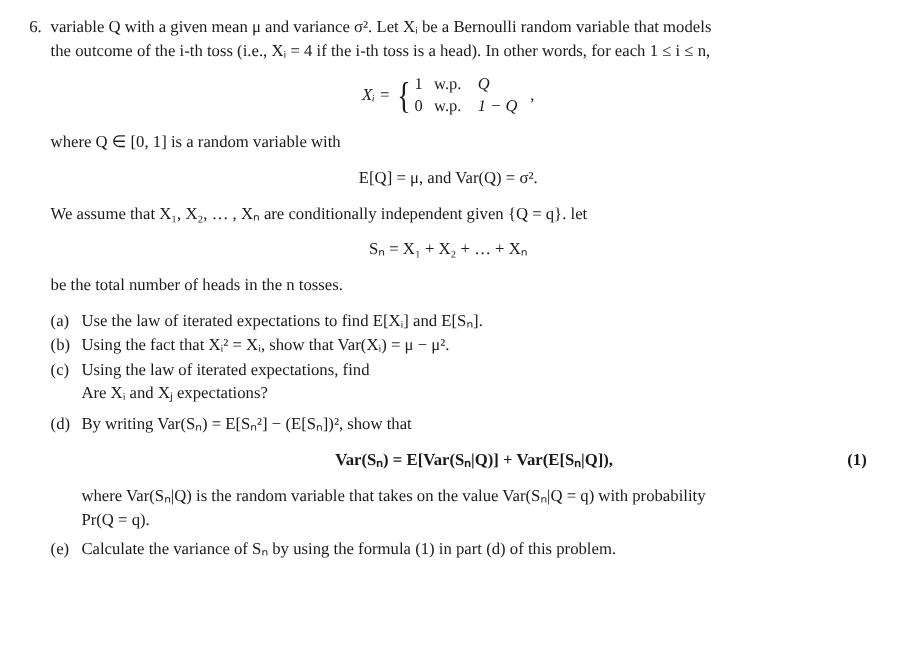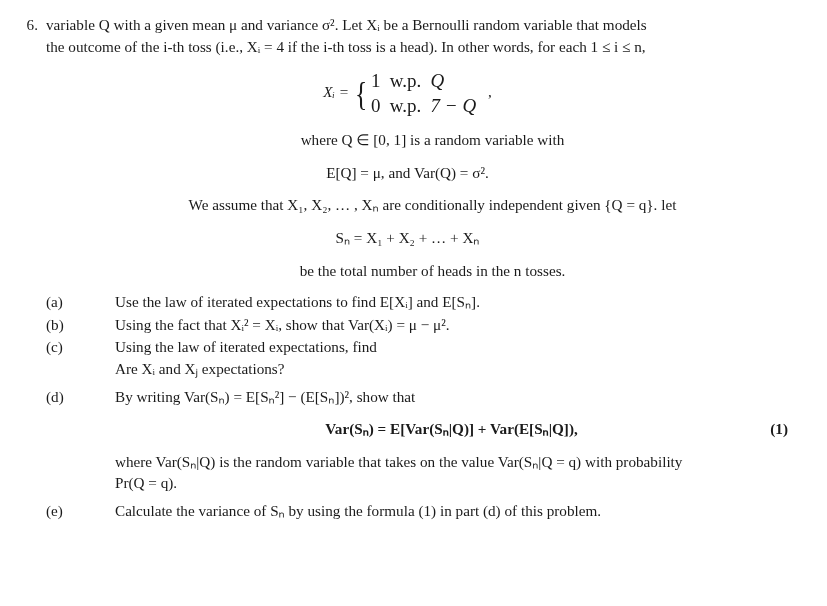--- a/index.html
+++ b/index.html
@@ -43,23 +43,22 @@
     flex: 1 1 auto;
     text-align: justify;
     text-justify: inter-word;
     max-width: 760px;
   }
   .para {
     margin: 0;
     text-align: justify;
   }
   .indent-block {
-    margin-left: 50px;
+    margin-left: 34px;
     max-width: 745px;
-    text-align: center;
   }
   .eq {
     text-align: center;
     margin: 11px 0 11px 0;
   }
   .eq-wide {
     margin-left: -10px;
   }
   .mathvar {
     font-family: "Liberation Serif", serif;
@@ -78,21 +77,21 @@
     font-size: 34px;
     line-height: 0.8;
     font-family: "Liberation Serif", serif;
     transform: scaleX(0.75);
     margin-right: 2px;
   }
   .cases .rows {
     display: inline-flex;
     flex-direction: column;
     text-align: left;
-    font-size: 19px;
+    font-size: 15px;
     line-height: 1.32;
   }
   .cases .rows .row {
     white-space: nowrap;
   }
   .cases .rows .row .val {
     display: inline-block;
     width: 14px;
   }
   .cases .rows .row .wp {
@@ -113,21 +112,20 @@
     margin-bottom: 1px;
   }
   .part-label {
     flex: 0 0 28px;
     width: 28px;
     text-align: left;
   }
   .part-body {
     flex: 1 1 auto;
     text-align: justify;
-    margin-left: 41px;
   }
   .eqnum-line {
     position: relative;
     font-weight: bold;
   }
   .eqnum {
     position: absolute;
     right: 0;
     top: 0;
   }
@@ -156,21 +154,21 @@
         <span class="brace">{</span>
         <span class="rows">
           <span class="row">
             <span class="val mathrm">1</span>
             <span class="wp mathrm">w.p.</span>
             <span class="mathvar">Q</span>
           </span>
           <span class="row">
             <span class="val mathrm">0</span>
             <span class="wp mathrm">w.p.</span>
-            <span class="mathvar">7 − Q</span>
+            <span class="mathvar">1 − Q</span>
           </span>
         </span>
       </span>
       <span class="comma-after">,</span>
     </div>
 
     <div class="indent-block">where Q ∈ [0, 1] is a random variable with</div>
 
     <div class="eq">E[Q] = μ,    and   Var(Q) = σ².</div>
 

